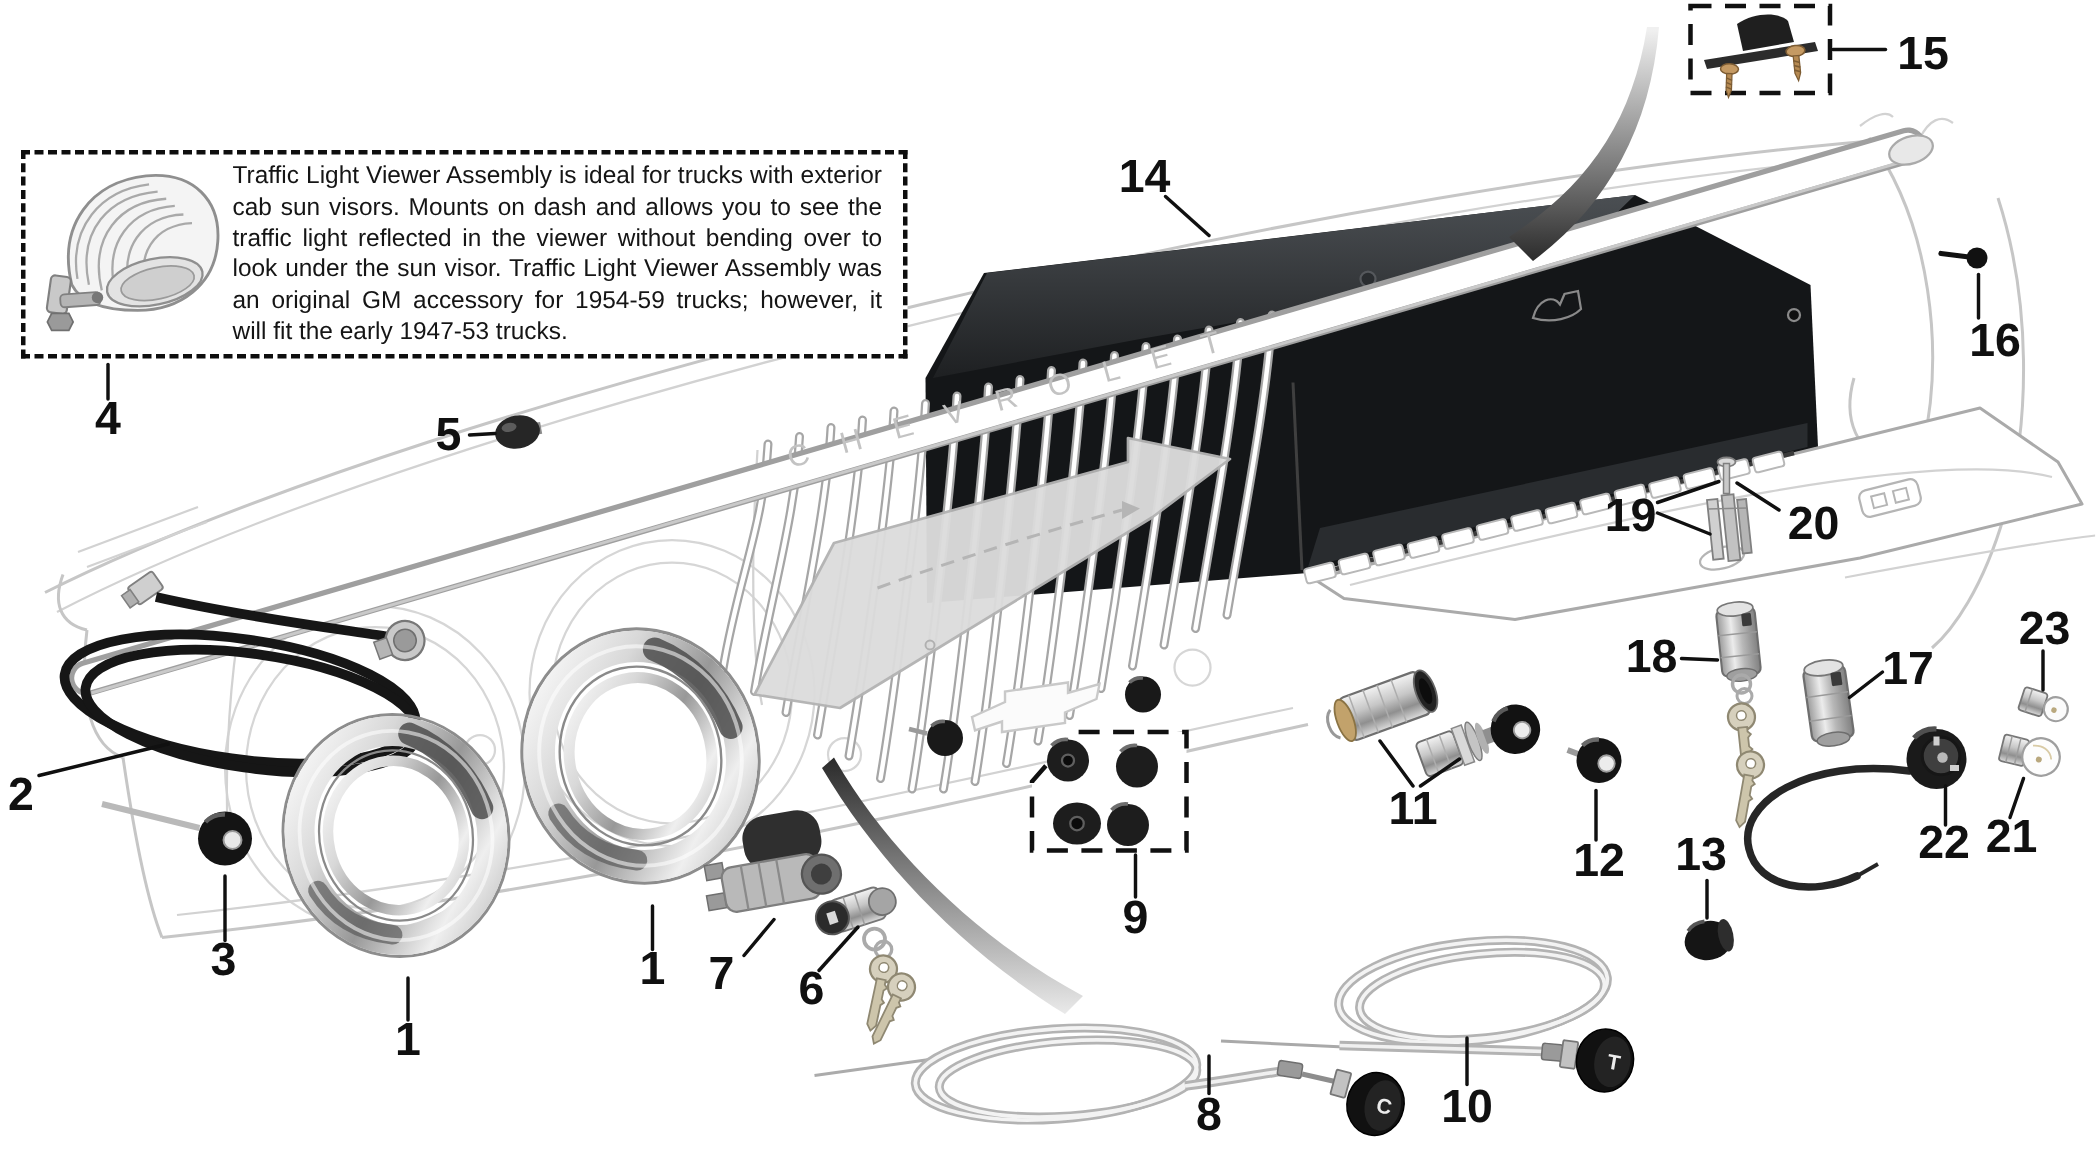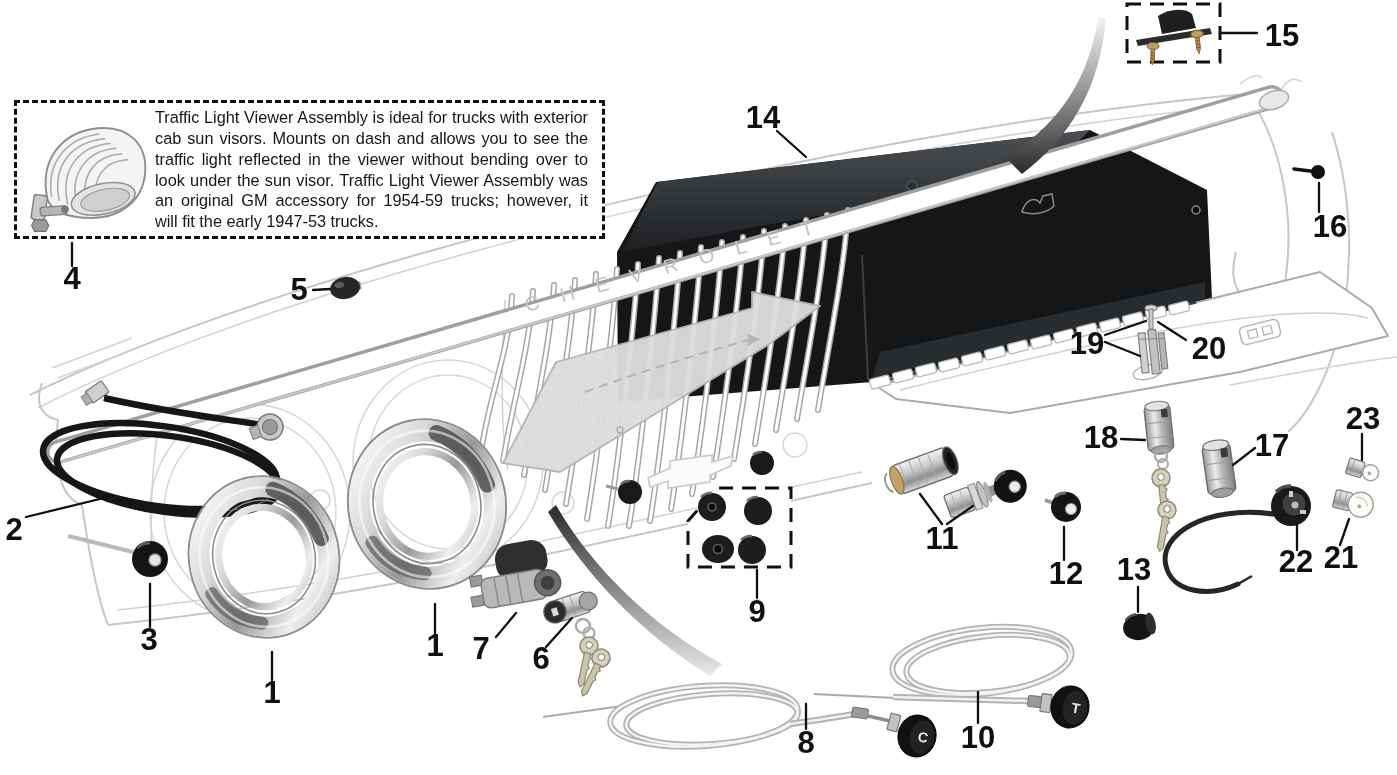--- a/index.html
+++ b/index.html
@@ -1,21 +1,21 @@
 <!DOCTYPE html>
 <html><head>
 <meta charset="utf-8">
 <style>
   html,body{margin:0;padding:0;background:#fff;}
   #stage{position:relative;width:1397px;height:775px;overflow:hidden;background:#fff;
          font-family:"Liberation Sans",sans-serif;}
   #diagram{position:absolute;left:0;top:0;}
   
   #callout{position:absolute;left:14px;top:100px;width:591px;height:139px;
-           border:3px dashed #0e0e0e;background:#fff;display:flex;align-items:flex-end;box-sizing:border-box;}
+           border:3px dashed #0e0e0e;background:#fff;display:flex;align-items:flex-start;box-sizing:border-box;}
   #callout .viewer{flex:0 0 138px;display:flex;align-items:center;justify-content:center;}
   #callout p{flex:1;margin:4px 14px 4px 0;font-size:16.3px;line-height:20.8px;
              text-align:justify;color:#151515;}
   .plbl{font:700 31px "Liberation Sans",sans-serif;fill:#101010;text-anchor:middle;}
   .chev{font:500 20px "Liberation Sans",sans-serif;fill:#c3c3c3;letter-spacing:22px;}
   .knobletter{font:700 14px "Liberation Sans",sans-serif;fill:#ececec;text-anchor:middle;}
   .leader{stroke:#101010;stroke-width:2.3;fill:none;stroke-linecap:round;}
   .faint{stroke:#c6c6c6;stroke-width:2;fill:none;}
   .faint2{stroke:#d2d2d2;stroke-width:1.5;fill:none;}
 </style>

